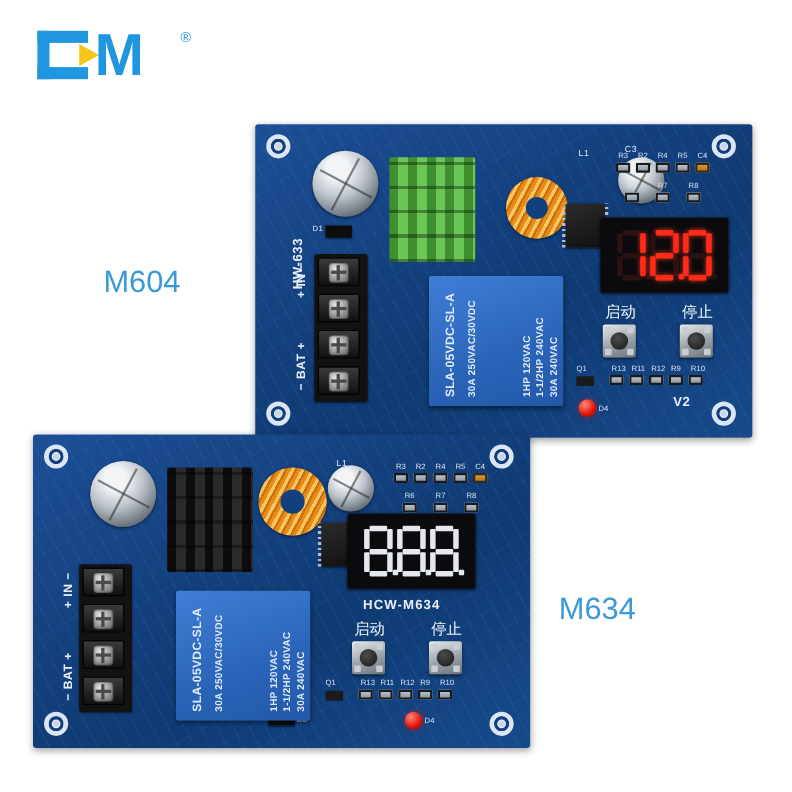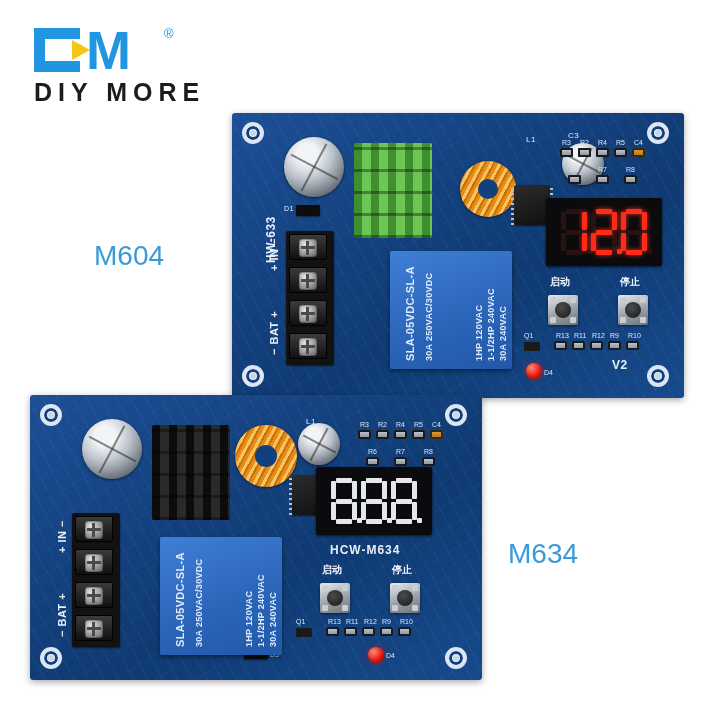--- a/index.html
+++ b/index.html
@@ -34,21 +34,21 @@
         repeating-linear-gradient(62deg,rgba(90,160,235,.10) 0 1px,transparent 1px 13px),
         repeating-linear-gradient(-31deg,rgba(70,140,220,.07) 0 1px,transparent 1px 21px);}
   .mhole{position:absolute;width:22px;height:22px;border-radius:50%;
          background:#eef3fa;border:4px solid #dce6f2;box-sizing:border-box;
          box-shadow:inset 0 0 0 3px #123f7d;}
   .mhole i{position:absolute;inset:4px;border-radius:50%;background:#c9d6e6;display:block;}
 
   .silk{position:absolute;color:#e8eef7;font-size:10px;letter-spacing:.5px;}
   .silk-v{transform:rotate(-90deg);transform-origin:left top;white-space:nowrap;}
   .silk-big{font-size:12px;font-weight:bold;}
-  .cn{font-family:"DejaVu Sans",sans-serif;font-size:10px;font-weight:bold;color:#f2f6fc;}
+  .cn{font-family:"DejaVu Sans",sans-serif;font-size:14px;font-weight:normal;color:#f2f6fc;}
 
   
   .term-block{position:absolute;background:#121212;border-radius:2px;
               box-shadow:0 1px 2px rgba(0,0,0,.6);}
   .term{position:absolute;left:3px;width:38px;height:26px;border-radius:2px;
         background:linear-gradient(180deg,#3b3b3b,#101010);border:1px solid #000;
         box-sizing:border-box;}
   .screw{position:absolute;left:9px;top:4px;width:18px;height:18px;border-radius:3px;
          background:radial-gradient(circle at 35% 30%,#e8e8e8,#9a9a9a 55%,#5e5e5e);
          box-shadow:inset 0 0 2px #000;}
@@ -133,21 +133,20 @@
 </head>
 <body>
 
 <div id="brand">
   <div class="logo-row">
     <span class="logo-c"></span>
     <span class="logo-tri"></span>
     <span class="logo-m">M</span>
     <span class="logo-r">®</span>
   </div>
-  <div class="logo-sub">DIY MORE</div>
 </div>
 
 <div class="model-label" id="label-m604">M604</div>
 <div class="model-label" id="label-m634">M634</div>
 
 <div class="board" id="board1" style="left:232px;top:113px;width:452px;height:285px;">
   <div class="trace-layer"></div>
 
   <div class="mhole" style="left:10px;top:9px;">
       <i></i>

